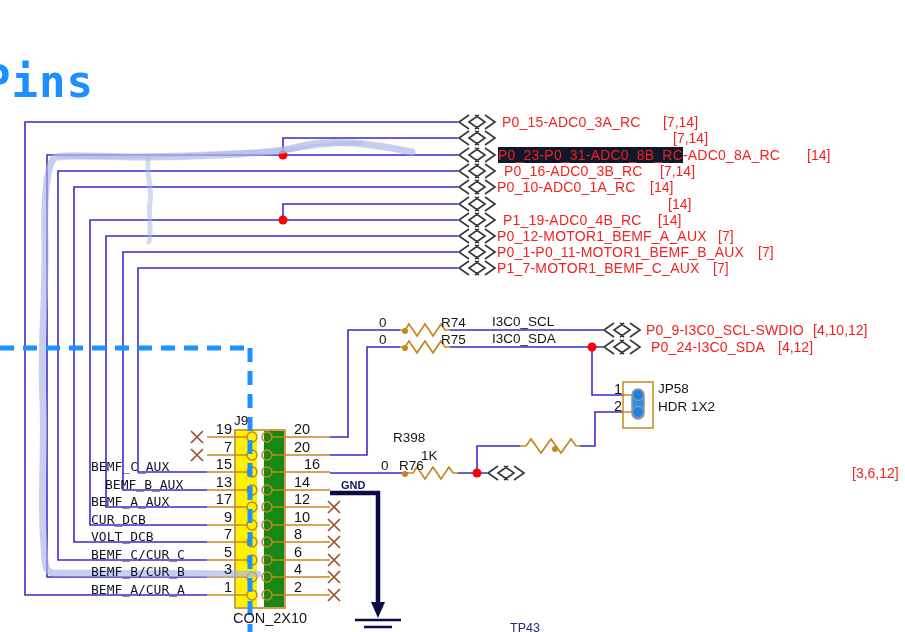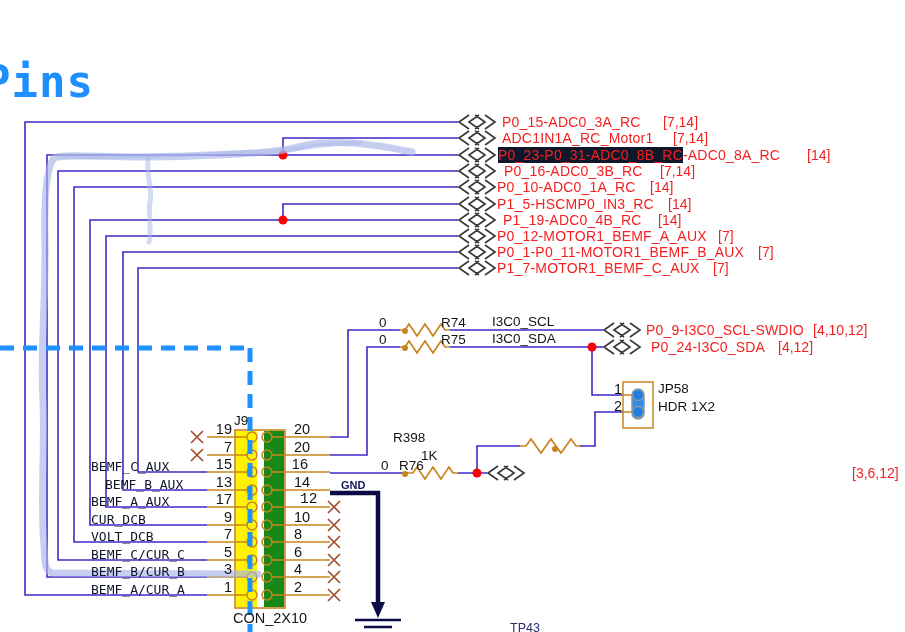--- a/index.html
+++ b/index.html
@@ -152,29 +152,27 @@
              C45,450 40,505 44,545 C45,562 44,570 52,573 L258,574" stroke-width="7" opacity="0.65"></path>
     <path d="M60,156 C120,159 200,153 262,152 C300,150 330,142 360,143" stroke-width="4.5" opacity="0.45"></path>
     <path d="M148,160 C146,175 153,190 150,202 C148,216 152,230 149,242" stroke-width="5" opacity="0.5"></path>
   </g>
 </svg>
 
 <div class="abs title" style="left:-16px;top:56px;">Pins</div>
 
 <div class="abs net" style="left:502px;top:114px;">P0_15-ADC0_3A_RC</div>
 <div class="abs ref" style="left:663px;top:114px;">[7,14]</div>
-<div class="abs net" style="left:502px;top:130px;">ADC1IN1A_RC_Motor1</div>
 <div class="abs ref" style="left:673px;top:130px;">[7,14]</div>
 <div class="abs net" style="left:498px;top:147px;"><span class="hl">P0_23-P0_31-ADC0_8B_RC</span><span>-ADC0_8A_RC</span></div>
 <div class="abs ref" style="left:807px;top:147px;">[14]</div>
 <div class="abs net" style="left:504px;top:163px;">P0_16-ADC0_3B_RC</div>
 <div class="abs ref" style="left:660px;top:163px;">[7,14]</div>
 <div class="abs net" style="left:497px;top:179px;">P0_10-ADC0_1A_RC</div>
 <div class="abs ref" style="left:650px;top:179px;">[14]</div>
-<div class="abs net" style="left:497px;top:196px;">P1_5-HSCMP0_IN3_RC</div>
 <div class="abs ref" style="left:668px;top:196px;">[14]</div>
 <div class="abs net" style="left:503px;top:212px;">P1_19-ADC0_4B_RC</div>
 <div class="abs ref" style="left:658px;top:212px;">[14]</div>
 <div class="abs net" style="left:497px;top:228px;">P0_12-MOTOR1_BEMF_A_AUX</div>
 <div class="abs ref" style="left:718px;top:228px;">[7]</div>
 <div class="abs net" style="left:497px;top:244px;">P0_1-P0_11-MOTOR1_BEMF_B_AUX</div>
 <div class="abs ref" style="left:758px;top:244px;">[7]</div>
 <div class="abs net" style="left:497px;top:260px;">P1_7-MOTOR1_BEMF_C_AUX</div>
 <div class="abs ref" style="left:713px;top:260px;">[7]</div>
 
@@ -209,23 +207,23 @@
 <div class="abs pinnum l" style="left:202px;top:474px;">13</div>
 <div class="abs pinnum l" style="left:202px;top:491px;">17</div>
 <div class="abs pinnum l" style="left:202px;top:509px;">9</div>
 <div class="abs pinnum l" style="left:202px;top:526px;">7</div>
 <div class="abs pinnum l" style="left:202px;top:544px;">5</div>
 <div class="abs pinnum l" style="left:202px;top:561px;">3</div>
 <div class="abs pinnum l" style="left:202px;top:579px;">1</div>
 
 <div class="abs pinnum r" style="left:294px;top:421px;">20</div>
 <div class="abs pinnum r" style="left:294px;top:439px;">20</div>
-<div class="abs pinnum r" style="left:278px;top:456px;text-align:right;">16</div>
+<div class="abs pinnum r" style="left:304px;top:456px;">16</div>
 <div class="abs pinnum r" style="left:294px;top:474px;">14</div>
-<div class="abs pinnum r" style="left:300px;top:491px;font-family:Liberation Mono, monospace;">12</div>
+<div class="abs pinnum r" style="left:294px;top:491px;">12</div>
 <div class="abs pinnum r" style="left:294px;top:509px;">10</div>
 <div class="abs pinnum r" style="left:294px;top:526px;">8</div>
 <div class="abs pinnum r" style="left:294px;top:544px;">6</div>
 <div class="abs pinnum r" style="left:294px;top:561px;">4</div>
 <div class="abs pinnum r" style="left:294px;top:579px;">2</div>
 
 <div class="abs mononet" style="left:91px;top:459px;">BEMF_C_AUX</div>
 <div class="abs mononet" style="left:105px;top:477px;text-align:center;">BEMF_B_AUX</div>
 <div class="abs mononet" style="left:91px;top:494px;">BEMF_A_AUX</div>
 <div class="abs mononet" style="left:91px;top:512px;">CUR_DCB</div>

